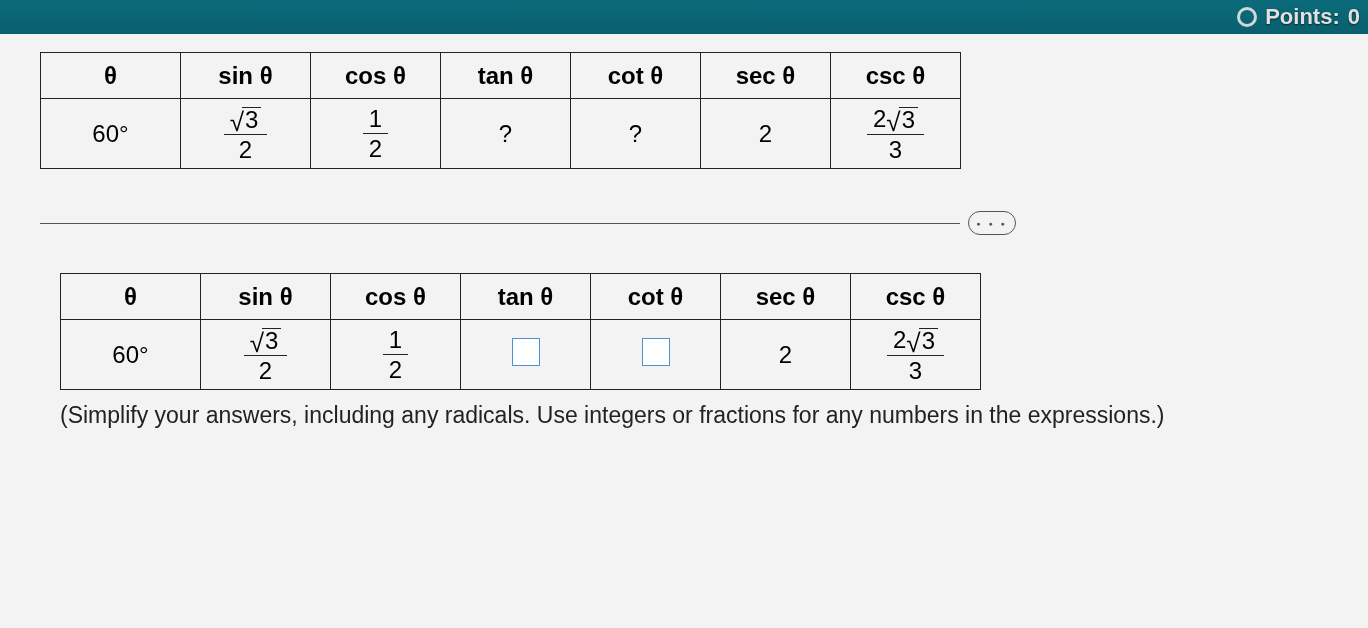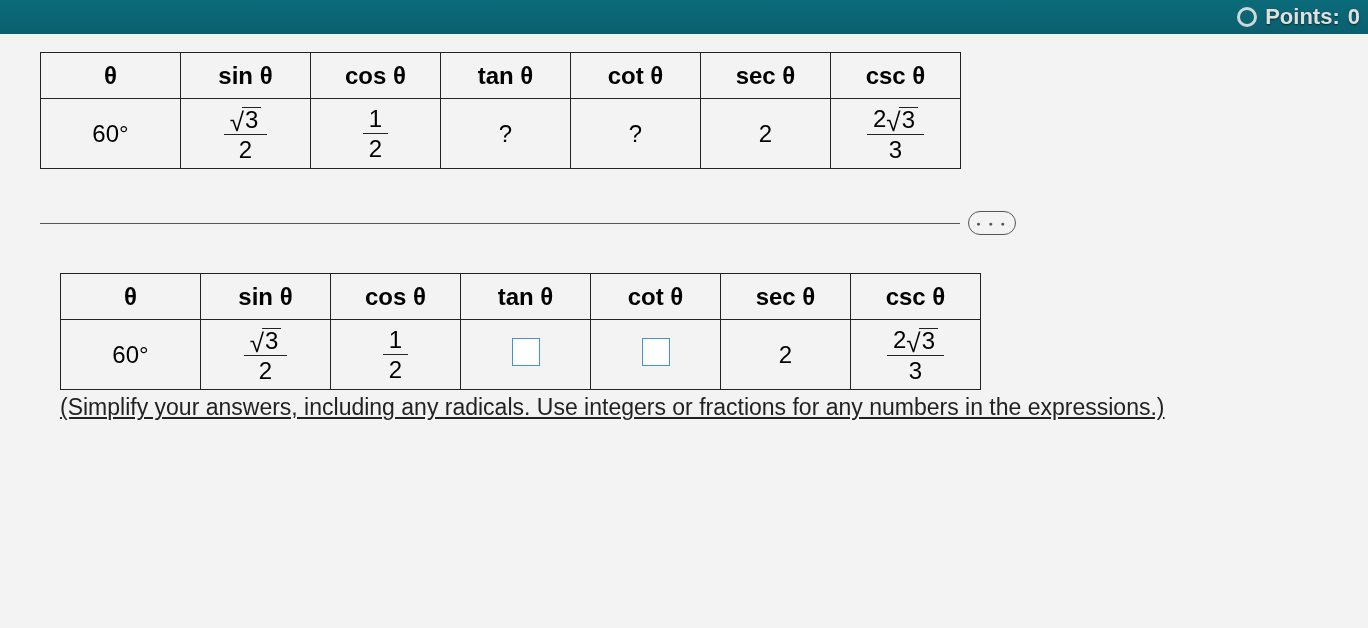--- a/index.html
+++ b/index.html
@@ -125,22 +125,21 @@
   }
   .input-box {
     display:inline-block;
     width: 28px; height: 28px;
     border: 1.5px solid #4a90d9;
     background: #fff;
   }
   .note {
     font-size: 23px;
     color: #222;
-    margin-top: 4px;
-    text-decoration: underline;
+    margin-top: 12px;
   }
   .answer-block {
     margin-left: 20px;
   }
   .chart-block { margin-left: 0; }
 </style>
 </head>
 <body>
 
 <div class="topbar">

